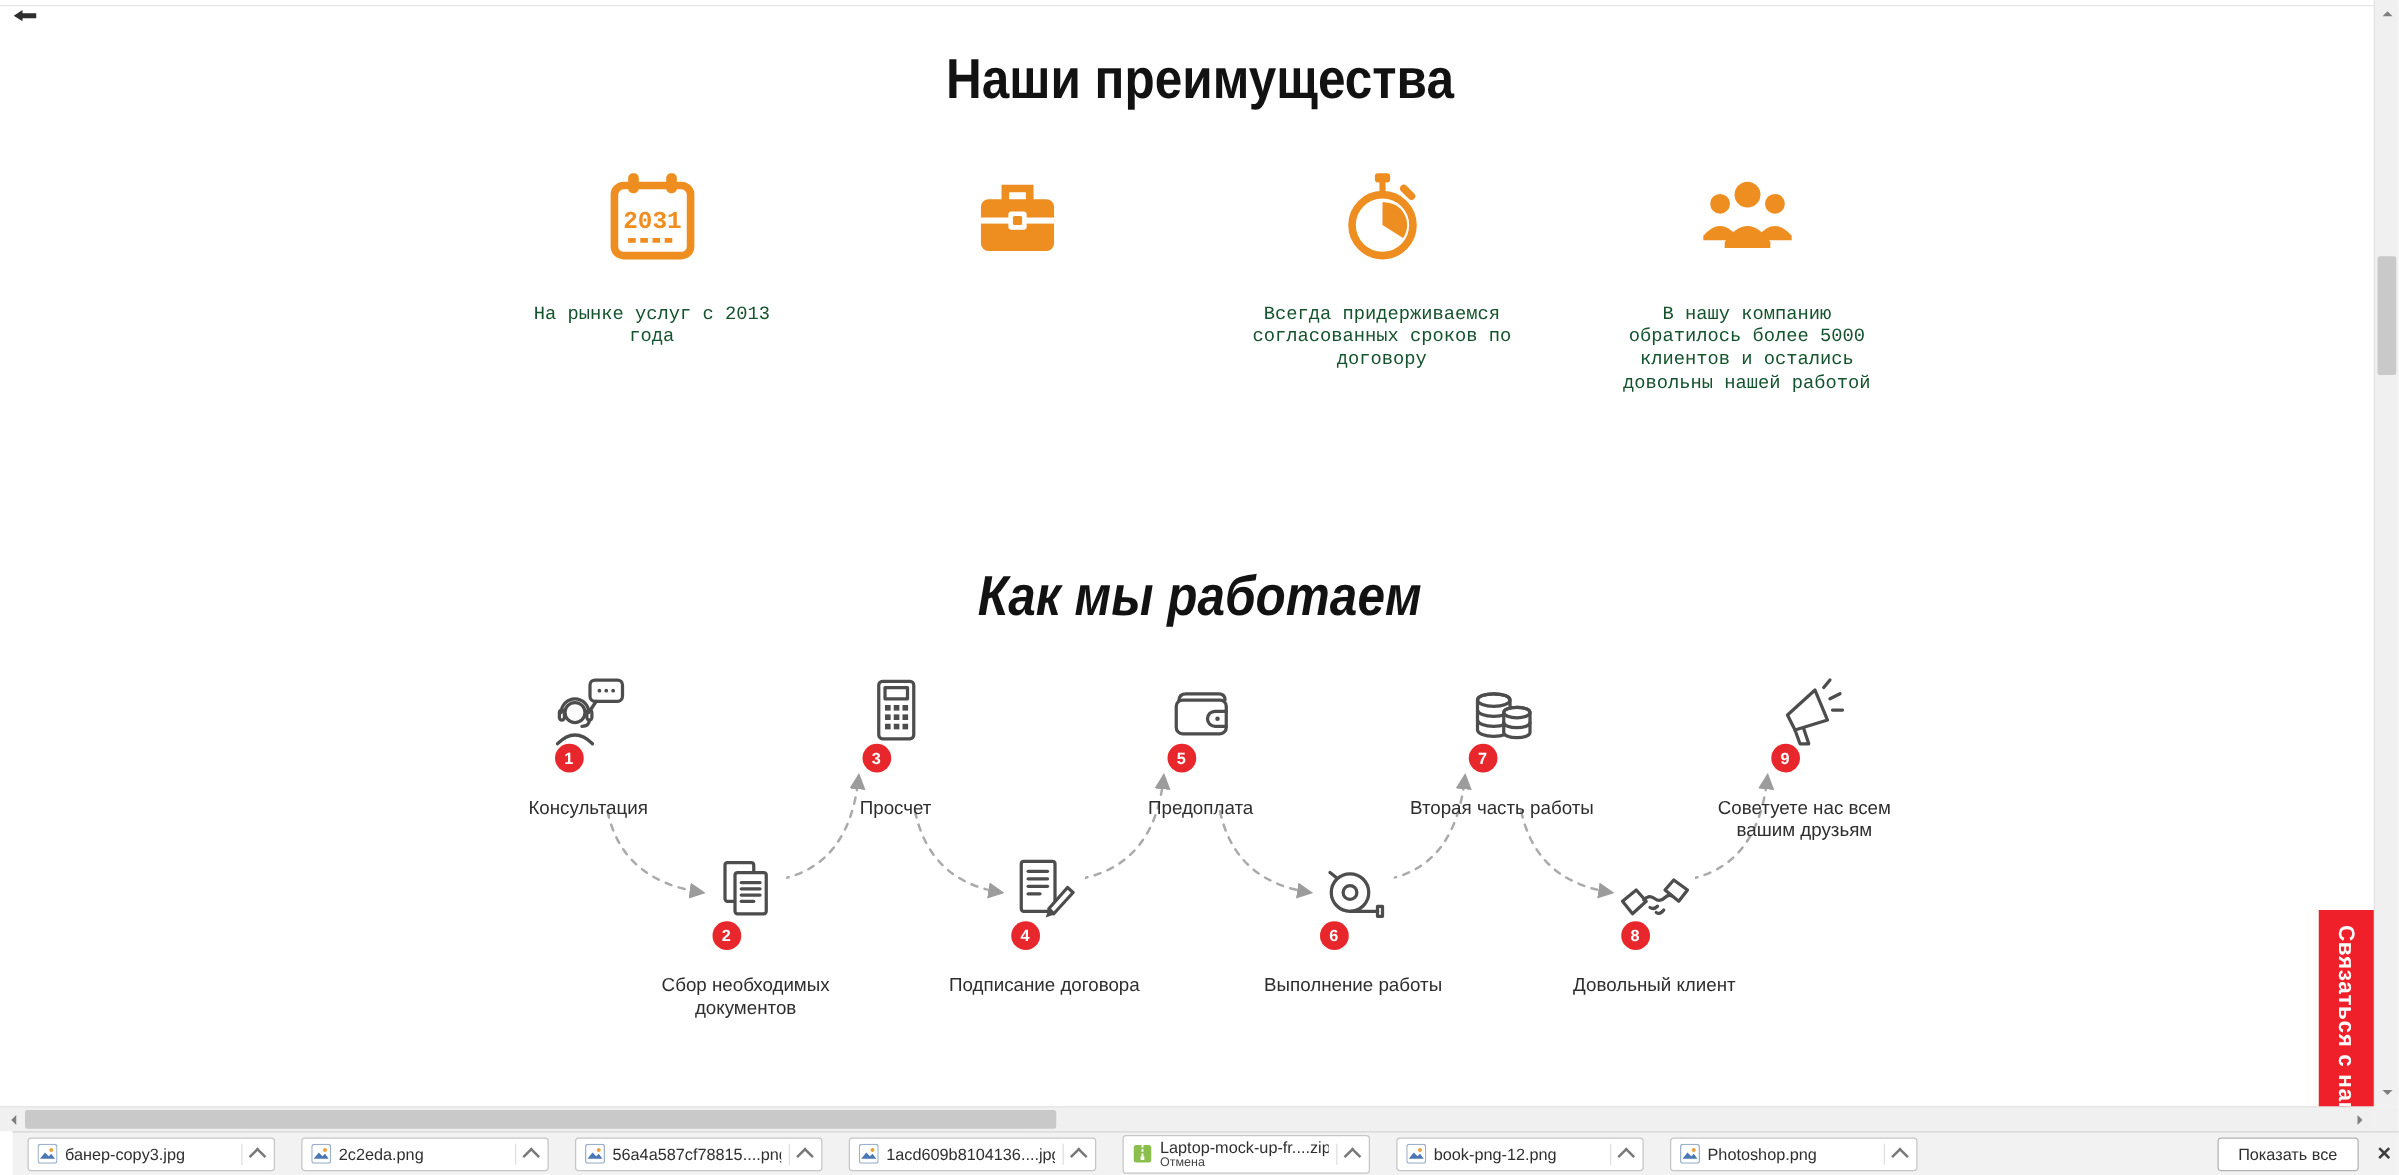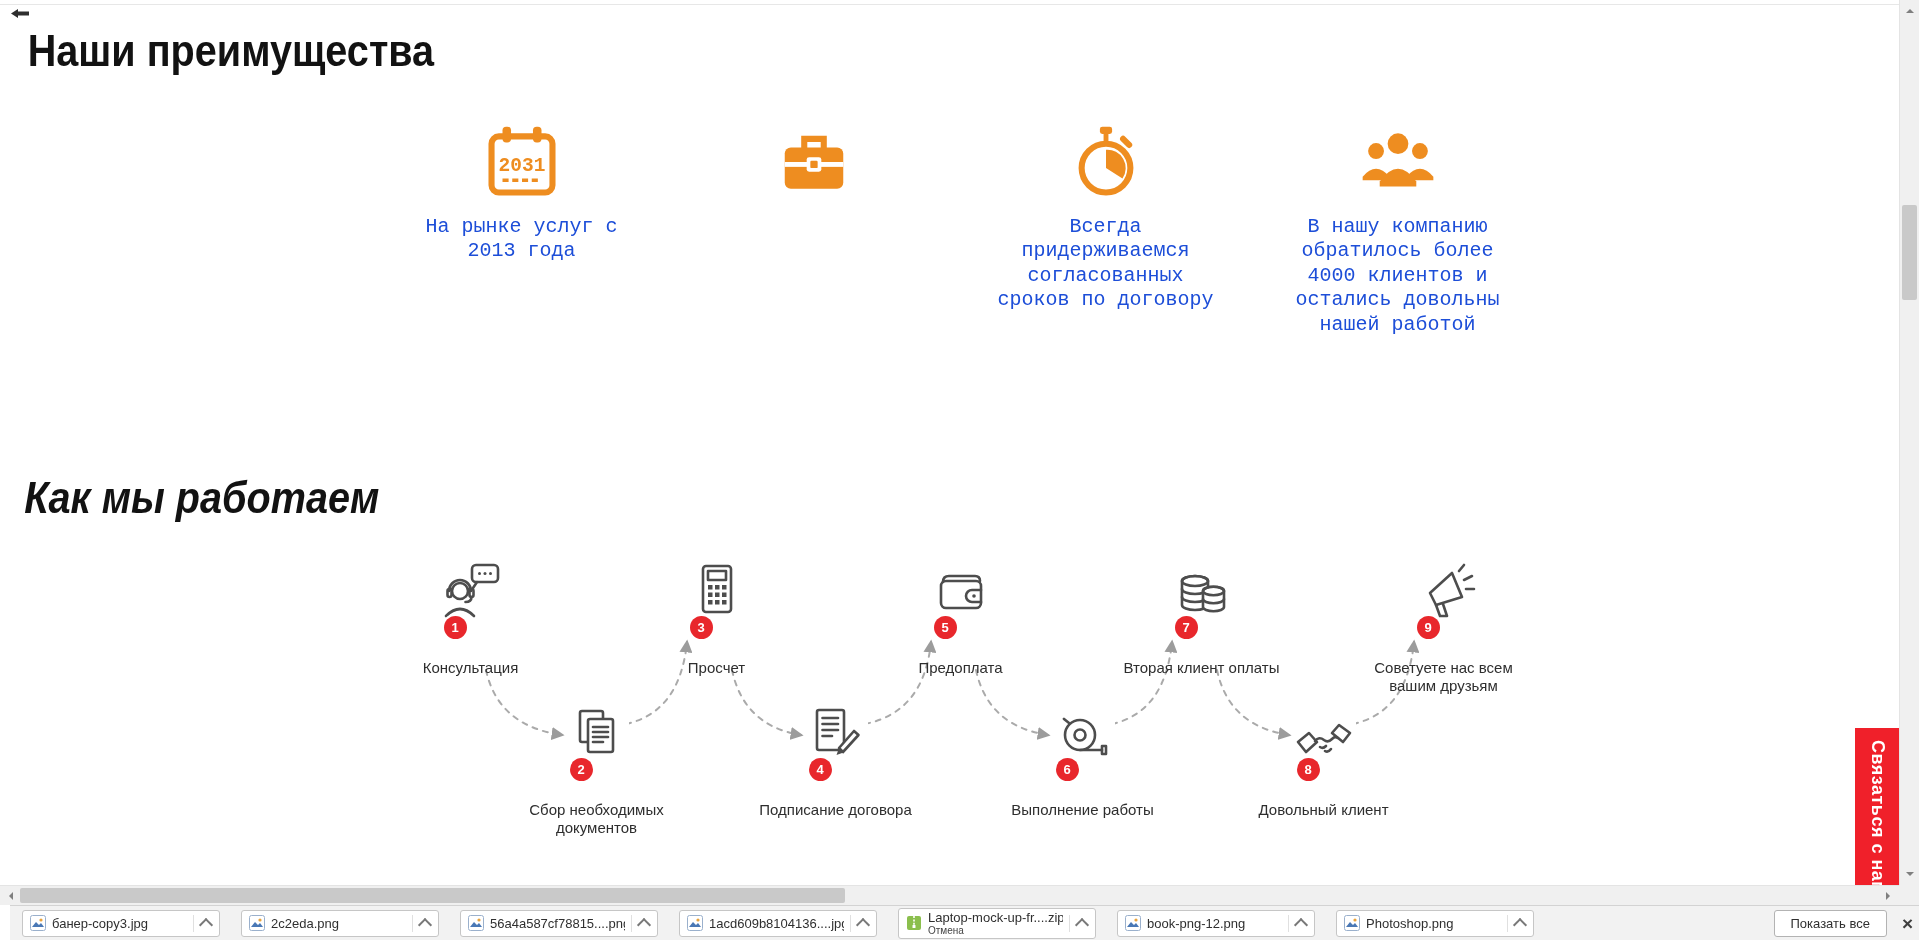--- a/index.html
+++ b/index.html
@@ -3,28 +3,28 @@
 <meta charset="utf-8">
 <style>
   html,body{margin:0;padding:0;}
   body{
     width:1919px;height:940px;overflow:hidden;background:#fff;position:relative;
     font-family:"Liberation Sans",sans-serif;color:#333;
   }
   
   .top-rule{position:absolute;left:0;top:4px;width:1899px;height:1px;background:#e7e7e7;}
   .corner-artifact{position:absolute;left:10px;top:5px;}
-  .sec-title{margin:0;}
+  .sec-title{margin:12px;text-align:center;}
   .sec-title .cond{display:inline-block;font-weight:700;font-size:45px;line-height:1.1;
     transform:scaleX(0.88);color:#121212;}
   .advantages{padding-top:26px;}
   .adv-row{display:flex;justify-content:center;gap:22px;margin-top:46px;}
   .adv-col{width:270px;text-align:center;font-family:Liberation Mono, monospace;}
   .adv-icon{height:80px;display:flex;align-items:center;justify-content:center;}
-  .adv-text{max-width:220px;margin:13px auto 0;font-size:20px;line-height:1.23;color:#1d4ed8;}
+  .adv-text{max-width:220px;margin:29px auto 0;font-size:15px;line-height:1.23;color:#14532d;}
   .proc-title{margin-top:136px;font-style:italic;}
   .proc-wrap{position:relative;width:1160px;height:300px;margin:31px auto 0;}
   .arrows{position:absolute;left:0;top:0;z-index:0;}
   .step{position:absolute;width:160px;text-align:center;z-index:1;}
   .step.top{top:6px;}
   .step.bottom{top:148px;}
   .step .icon{height:66px;}
   .step .icon svg{display:block;margin:0 auto;background:#fff;}
   .step .badge{position:absolute;top:56px;left:50%;margin-left:-27px;width:23px;height:23px;
     border-radius:50%;background:#e8272c;color:#fff;font-size:13px;font-weight:bold;
@@ -124,21 +124,21 @@
       <div class="adv-icon">
         <svg width="78" height="78" viewBox="0 0 64 64" fill="#ee8d20">
           <circle cx="14" cy="23" r="6.5"></circle>
           <path d="M3 44 q11 -13 22 0 v3 h-22 z"></path>
           <circle cx="50" cy="23" r="6.5"></circle>
           <path d="M39 44 q11 -13 22 0 v3 h-22 z"></path>
           <circle cx="32" cy="17" r="8.5"></circle>
           <path d="M17 48 q15 -21 30 0 v4 h-30 z"></path>
         </svg>
       </div>
-      <p class="adv-text">В нашу компанию обратилось более 4000 клиентов и остались довольны нашей работой</p>
+      <p class="adv-text">В нашу компанию обратилось более 5000 клиентов и остались довольны нашей работой</p>
     </div>
 
   </div>
 </section>
 
 <section class="process">
   <h2 class="sec-title proc-title"><span class="cond">Как мы работаем</span></h2>
 
   <div class="proc-wrap">
     <svg class="arrows" width="1160" height="300" viewBox="0 0 1160 300">
@@ -264,21 +264,21 @@
         <svg width="64" height="64" viewBox="0 0 64 64" fill="none" stroke="#4d4d4d" stroke-width="2.6" stroke-linecap="round" stroke-linejoin="round">
           <path d="M12 21 a13 5 0 0 1 26 0 v24 a13 5 0 0 1 -26 0 z" fill="#fff"></path>
           <ellipse cx="25" cy="21" rx="13" ry="5"></ellipse>
           <path d="M12 29 a13 5 0 0 0 26 0 M12 37 a13 5 0 0 0 26 0"></path>
           <path d="M33 31 a10.5 4.2 0 0 1 21 0 v16 a10.5 4.2 0 0 1 -21 0 z" fill="#fff"></path>
           <ellipse cx="43.5" cy="31" rx="10.5" ry="4.2"></ellipse>
           <path d="M33 39 a10.5 4.2 0 0 0 21 0"></path>
         </svg>
       </div>
       <span class="badge">7</span>
-      <div class="label">Вторая клиент оплаты</div>
+      <div class="label">Вторая часть работы</div>
     </div>
 
     <div class="step bottom" style="left:864px">
       <div class="icon">
         <svg width="64" height="64" viewBox="0 0 64 64" fill="none" stroke="#4d4d4d" stroke-width="2.6" stroke-linecap="round" stroke-linejoin="round">
           <path d="M6 40 l11 -9 8 9 -11 10 z"></path>
           <path d="M58 31 l-11 -8 -7 8 11 9 z"></path>
           <path d="M23 39 q4 -5 9 -1 q4 3 8 -1 q3 -3 6 -1"></path>
           <path d="M28 45 q3 2 6 -1 M33 49 q3 2 6 -2"></path>
         </svg>

